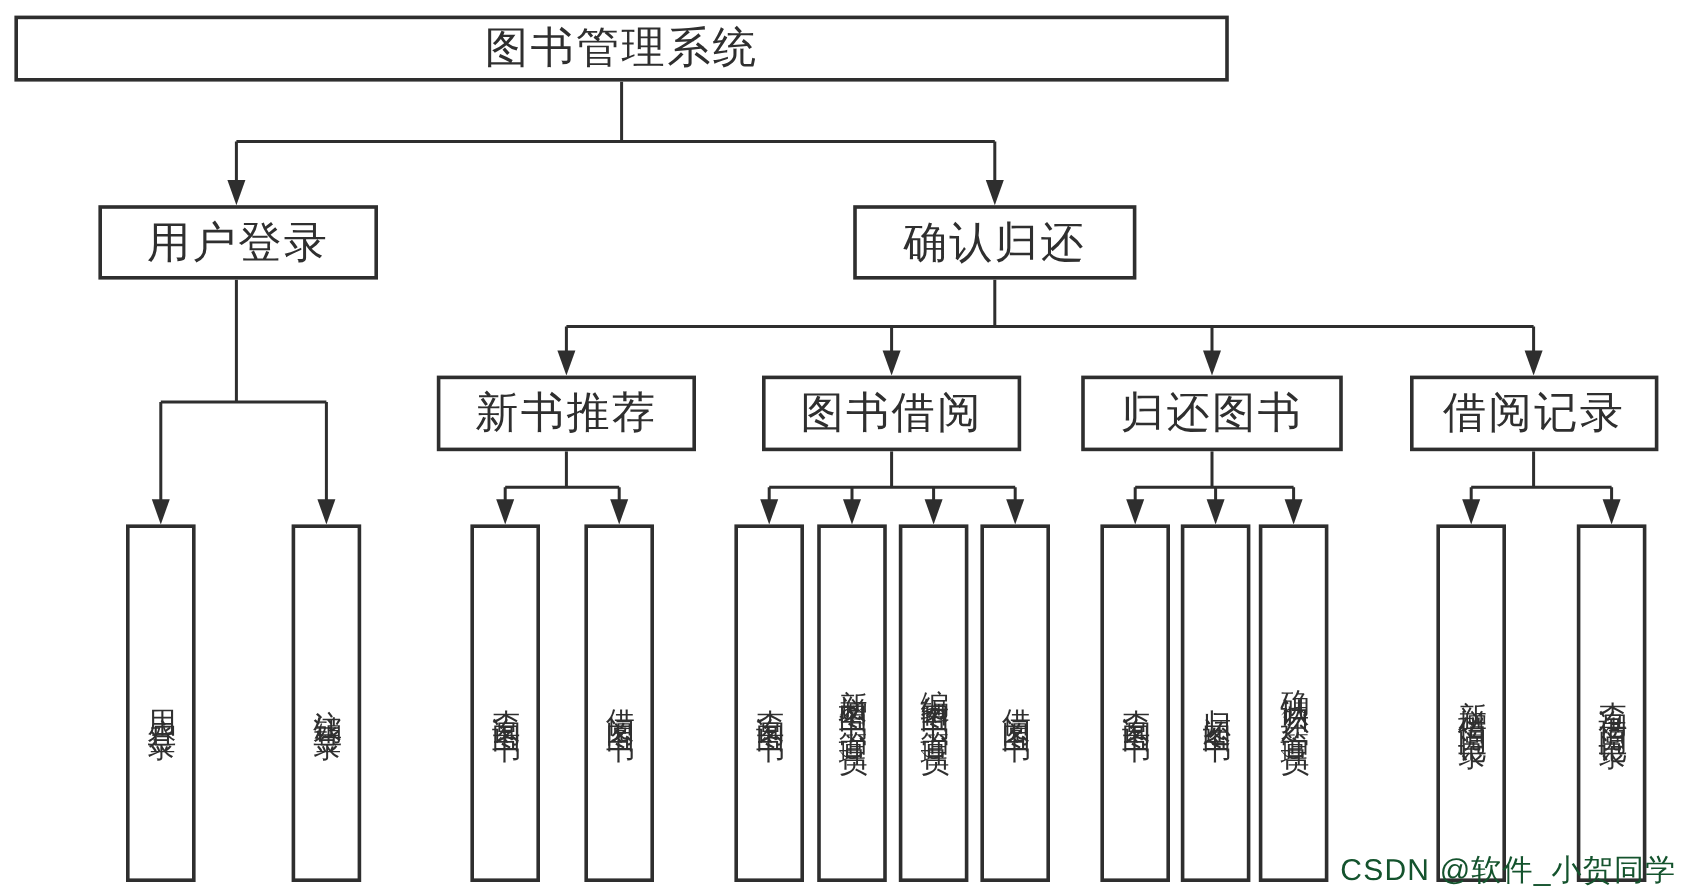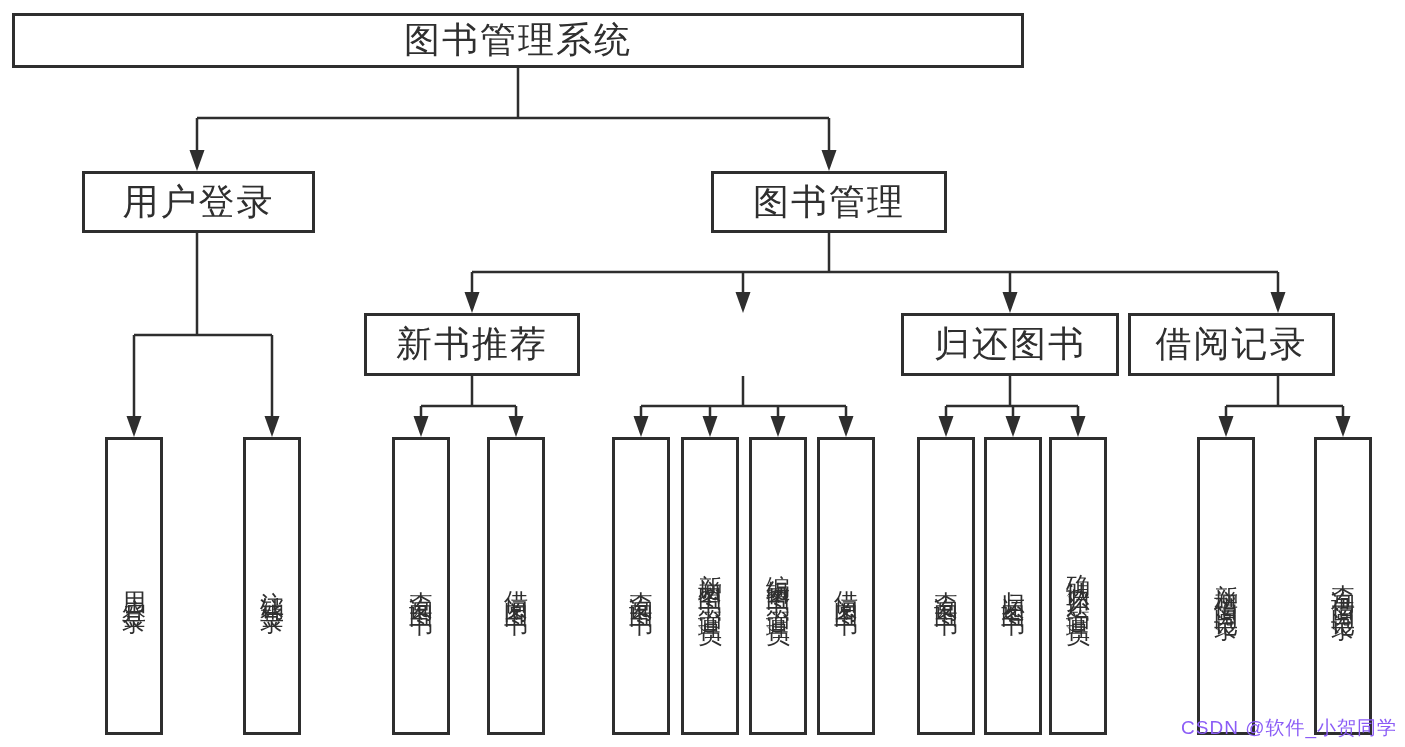--- a/index.html
+++ b/index.html
@@ -46,22 +46,22 @@
     text-orientation: mixed;
     font-size: 24px;
     letter-spacing: 7px;
     line-height: 1;
     white-space: nowrap;
   }
   .watermark {
     position: absolute;
     right: 8px;
     bottom: 6px;
-    font-size: 19px;
-    color: #8b5cf6;
+    font-size: 25px;
+    color: #14532d;
     letter-spacing: 1px;
     white-space: nowrap;
     margin-top: 43px;
   }
 </style>
 </head>
 <body>
 
 <div class="canvas">
 
@@ -97,30 +97,33 @@
   </svg>
 
   <div class="node hbox" style="left:12px; top:13px; width:1012px; height:55px;">
     <span>图书管理系统</span>
   </div>
 
   <div class="node hbox" style="left:82px; top:171px; width:233px; height:62px;">
     <span>用户登录</span>
   </div>
   <div class="node hbox" style="left:711px; top:171px; width:236px; height:62px;">
-    <span>图书管理</span>
+    <span>确认归还</span>
   </div>
 
   <div class="node hbox" style="left:364px; top:313px; width:216px; height:63px;">
     <span>新书推荐</span>
   </div>
+  <div class="node hbox" style="left:635px; top:313px; width:216px; height:63px;">
+    <span>图书借阅</span>
+  </div>
   <div class="node hbox" style="left:901px; top:313px; width:218px; height:63px;">
     <span>归还图书</span>
   </div>
-  <div class="node hbox" style="left:1128px; top:313px; width:207px; height:63px;">
+  <div class="node hbox" style="left:1175px; top:313px; width:207px; height:63px;">
     <span>借阅记录</span>
   </div>
 
   <div class="node vbox" style="left:105px;">
     <span>用户登录</span>
   </div>
   <div class="node vbox" style="left:243px;">
     <span>注销登录</span>
   </div>
 

